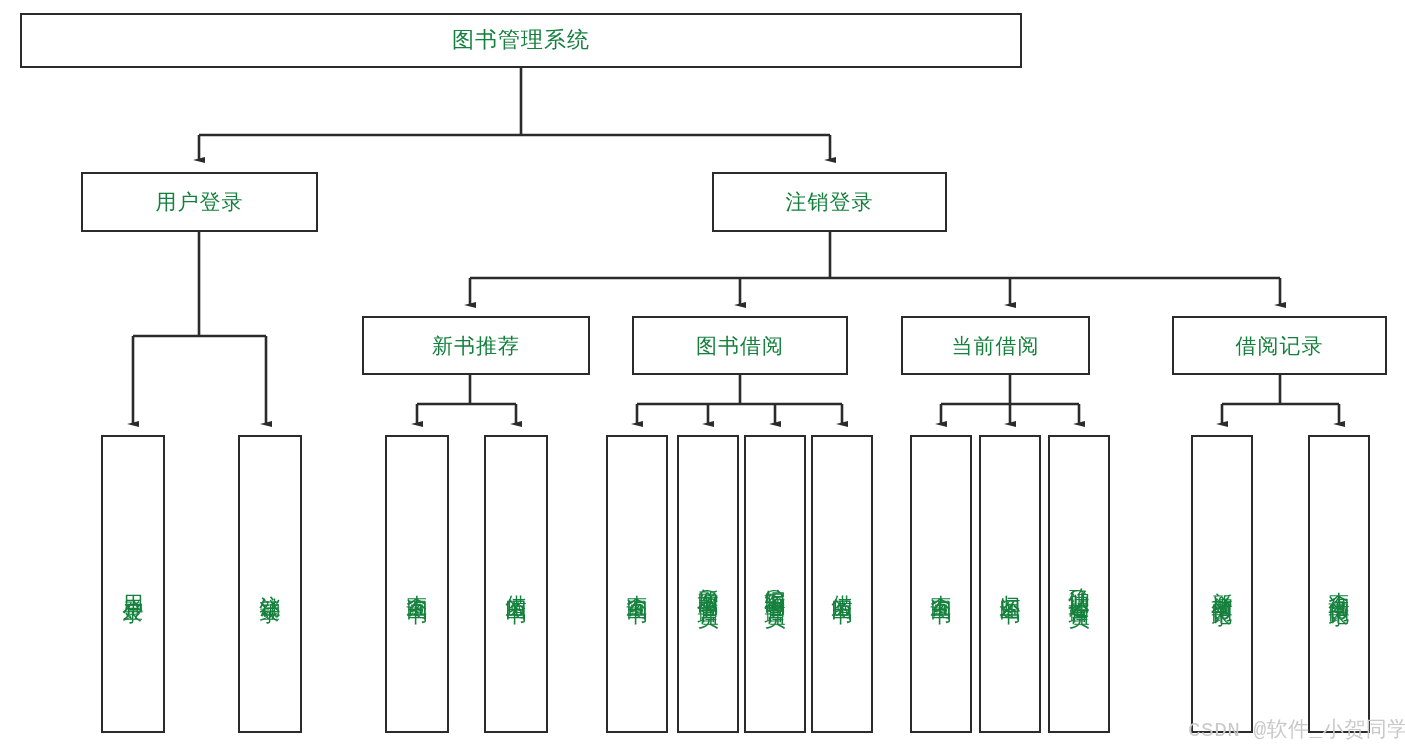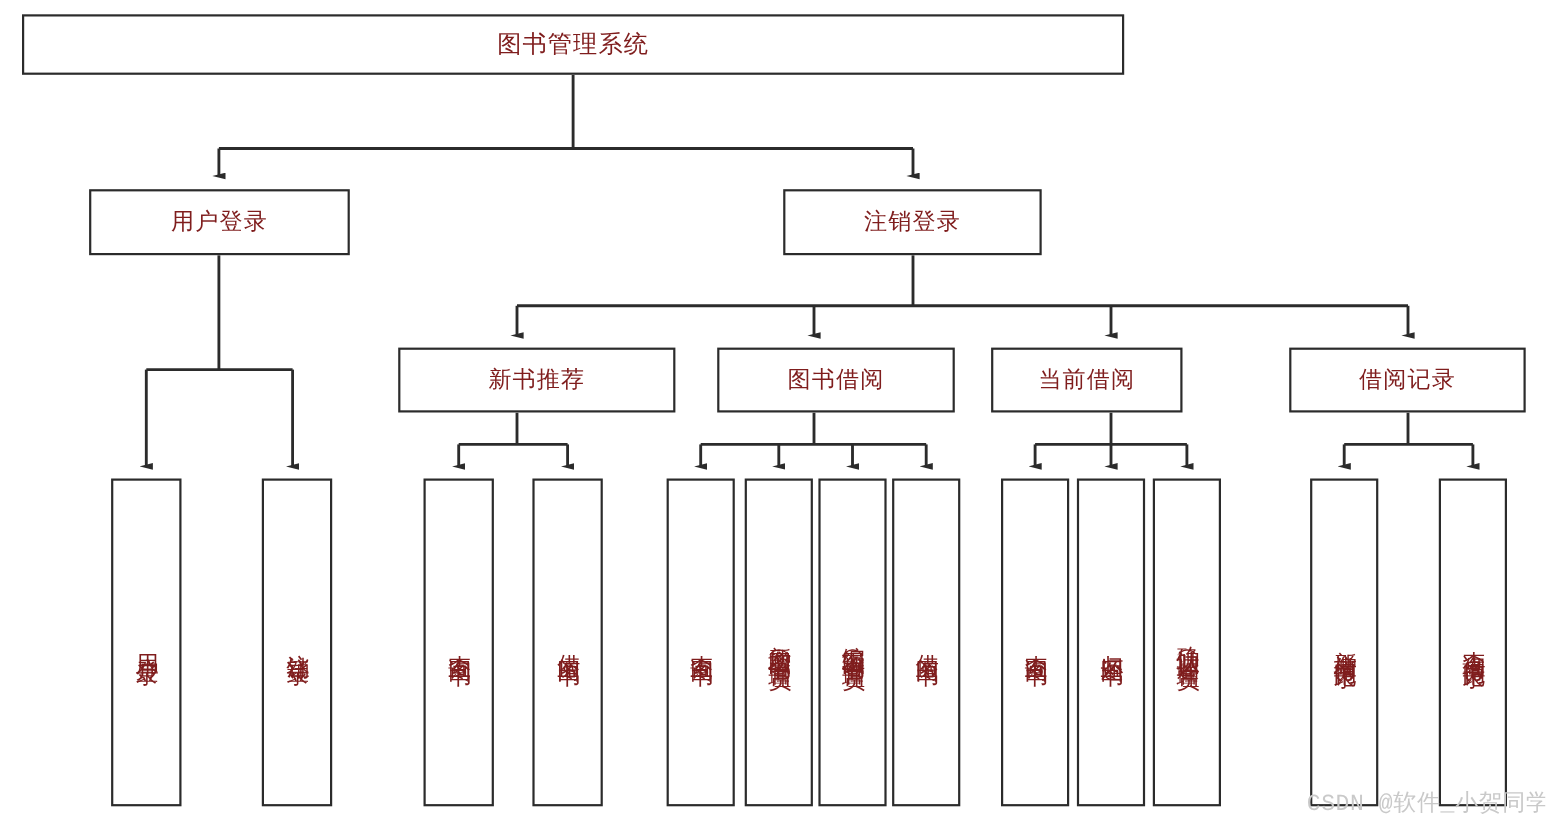--- a/index.html
+++ b/index.html
@@ -27,21 +27,21 @@
     pointer-events: none;
   }
   .node {
     position: absolute;
     box-sizing: border-box;
     border: 2.5px solid #2b2b2b;
     background: #ffffff;
     display: flex;
     align-items: center;
     justify-content: center;
-    color: #7f1d1d;
+    color: #15803d;
   }
   .node.horiz {
     font-size: 21px;
     letter-spacing: 1px;
     line-height: 1.2;
   }
   .node.title {
     font-size: 22px;
   }
   .node.leaf {
@@ -130,29 +130,29 @@
   </div>
 
   <div class="node horiz" style="left:81px; top:172px; width:237px; height:60px;">
     <span>用户登录</span>
   </div>
 
   <div class="node horiz" style="left:712px; top:172px; width:235px; height:60px;">
     <span>注销登录</span>
   </div>
 
-  <div class="node horiz" style="left:362px; top:316px; width:252px; height:59px;">
+  <div class="node horiz" style="left:362px; top:316px; width:228px; height:59px;">
     <span>新书推荐</span>
   </div>
 
-  <div class="node horiz" style="left:632px; top:316px; width:216px; height:59px;margin-left:20px;">
+  <div class="node horiz" style="left:632px; top:316px; width:216px; height:59px;">
     <span>图书借阅</span>
   </div>
 
-  <div class="node horiz" style="left:901px; top:316px; width:174px; height:59px;">
+  <div class="node horiz" style="left:901px; top:316px; width:189px; height:59px;">
     <span>当前借阅</span>
   </div>
 
   <div class="node horiz" style="left:1172px; top:316px; width:215px; height:59px;justify-content:center;">
     <span>借阅记录</span>
   </div>
 
   <div class="node leaf" style="left:101px; top:435px; width:64px; height:298px;">
     <span class="vtext">用户登录</span>
   </div>

